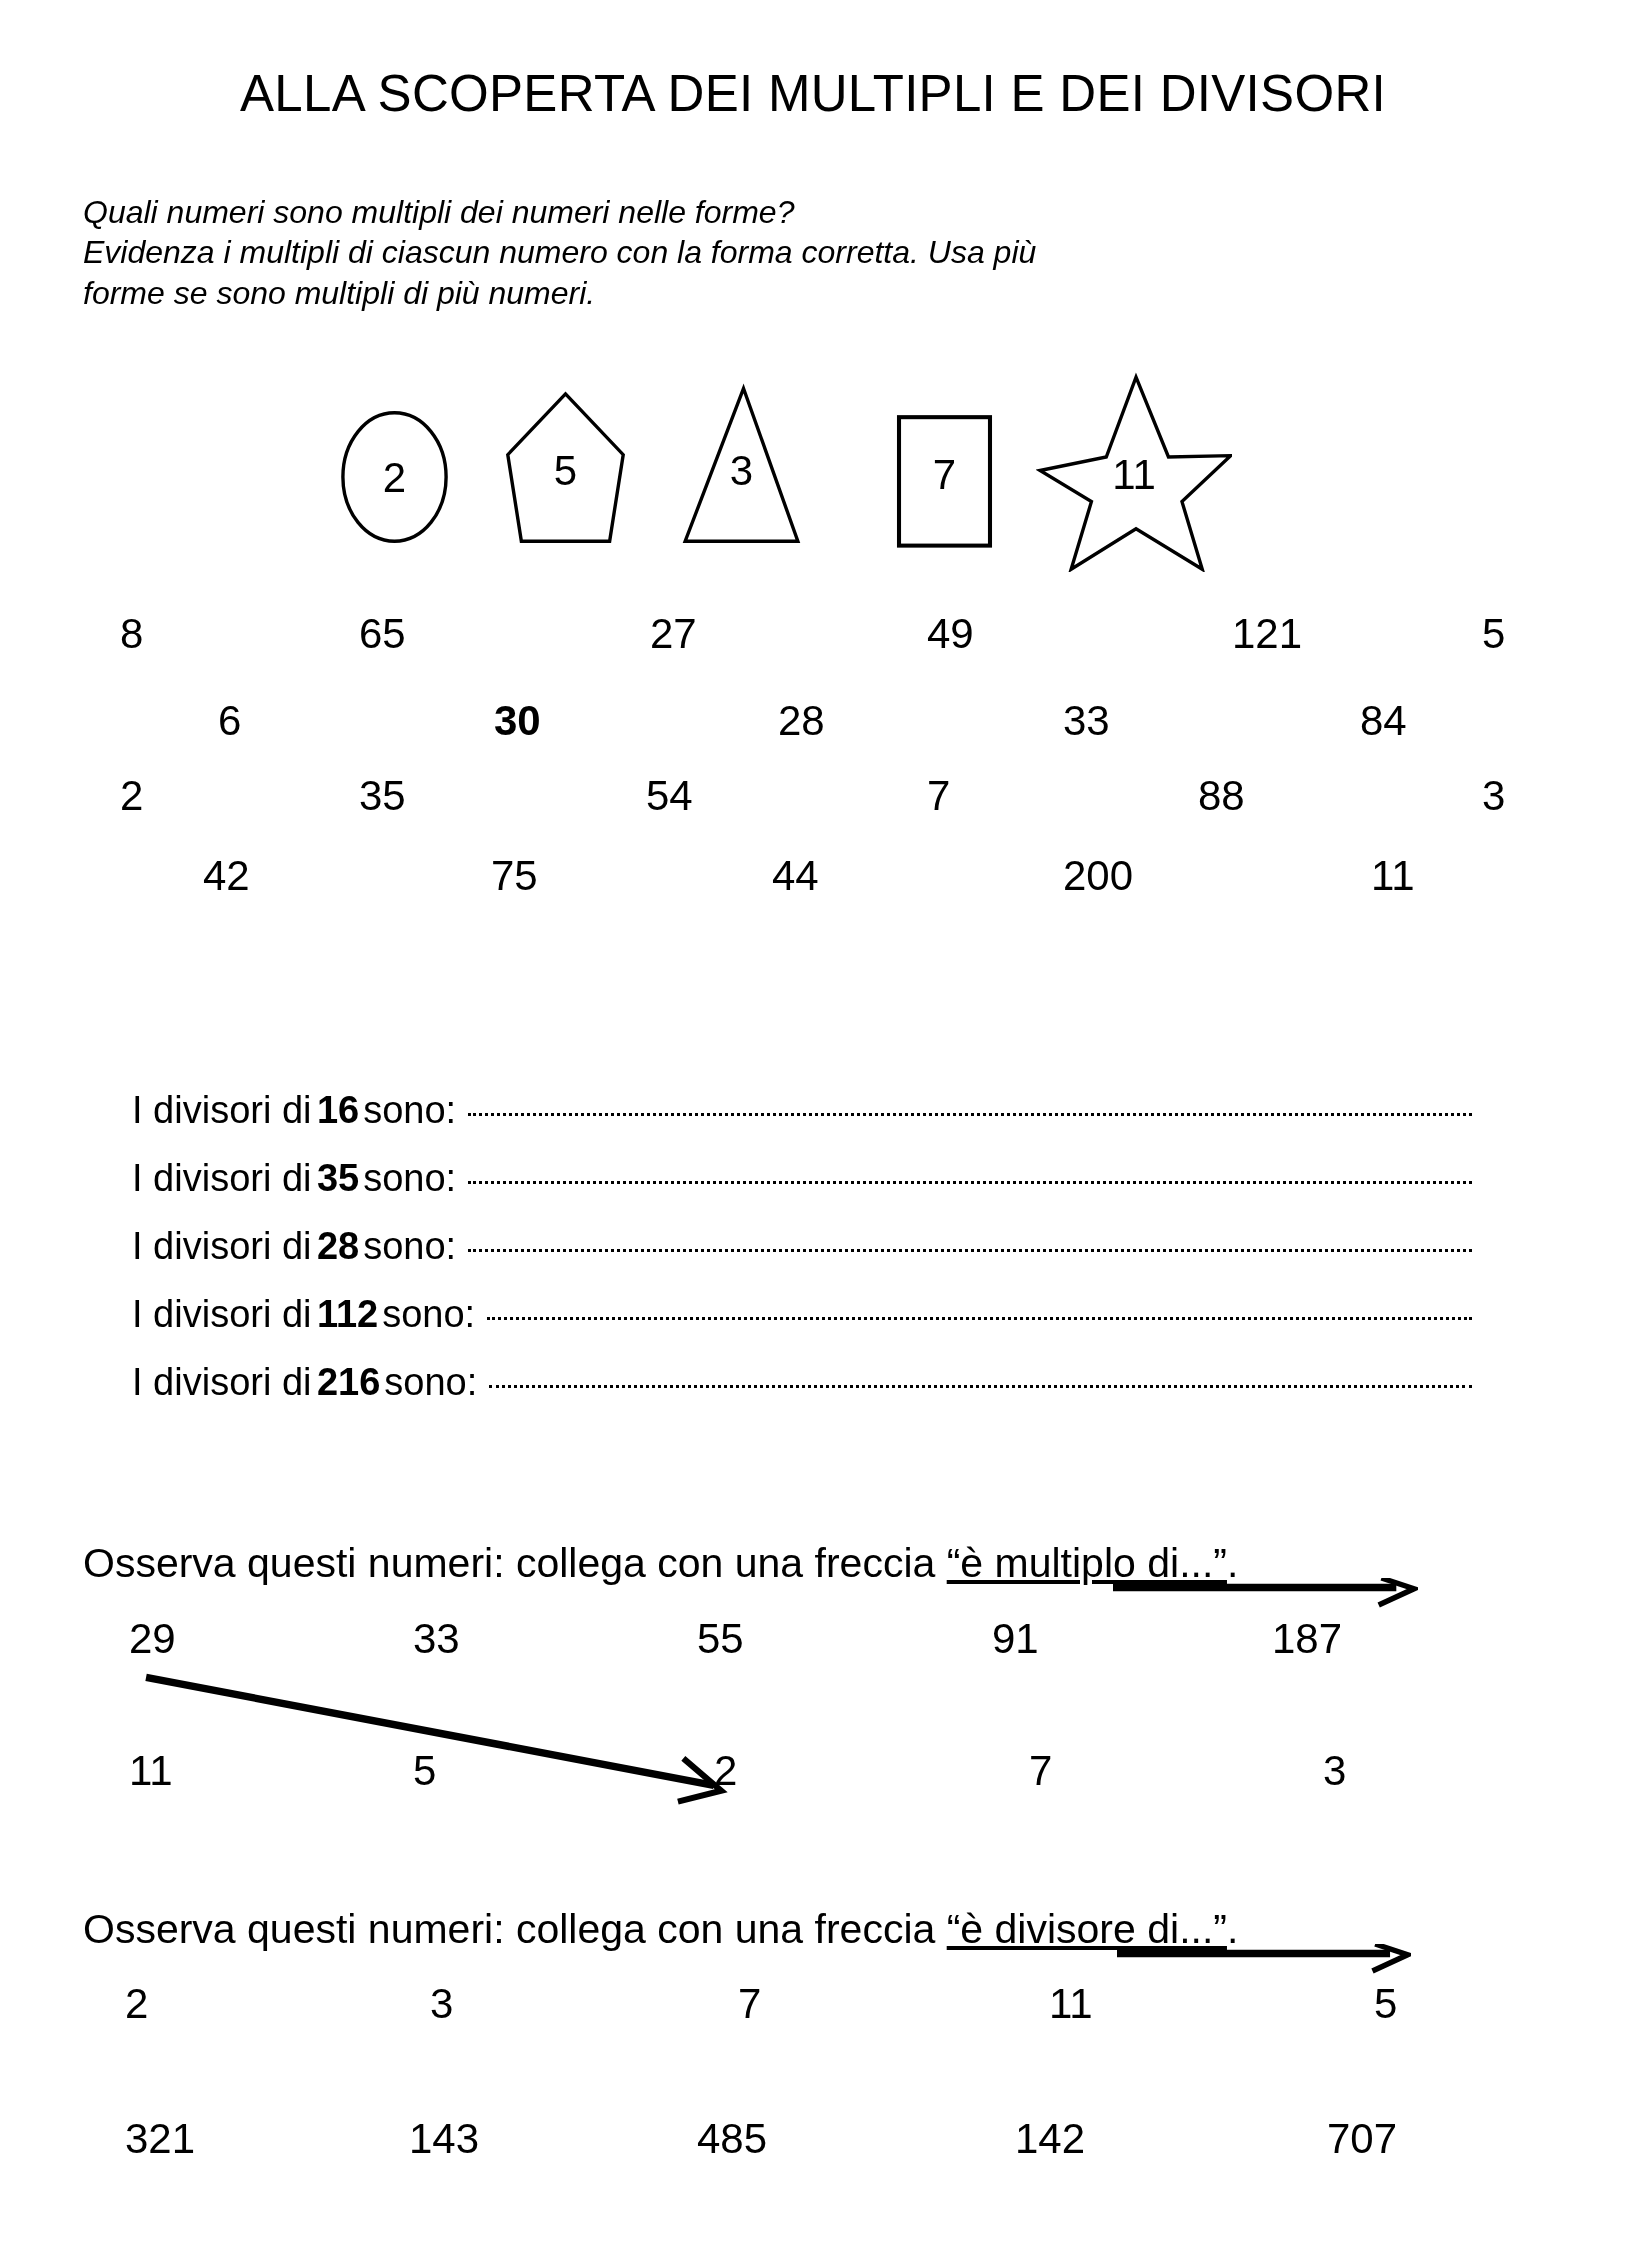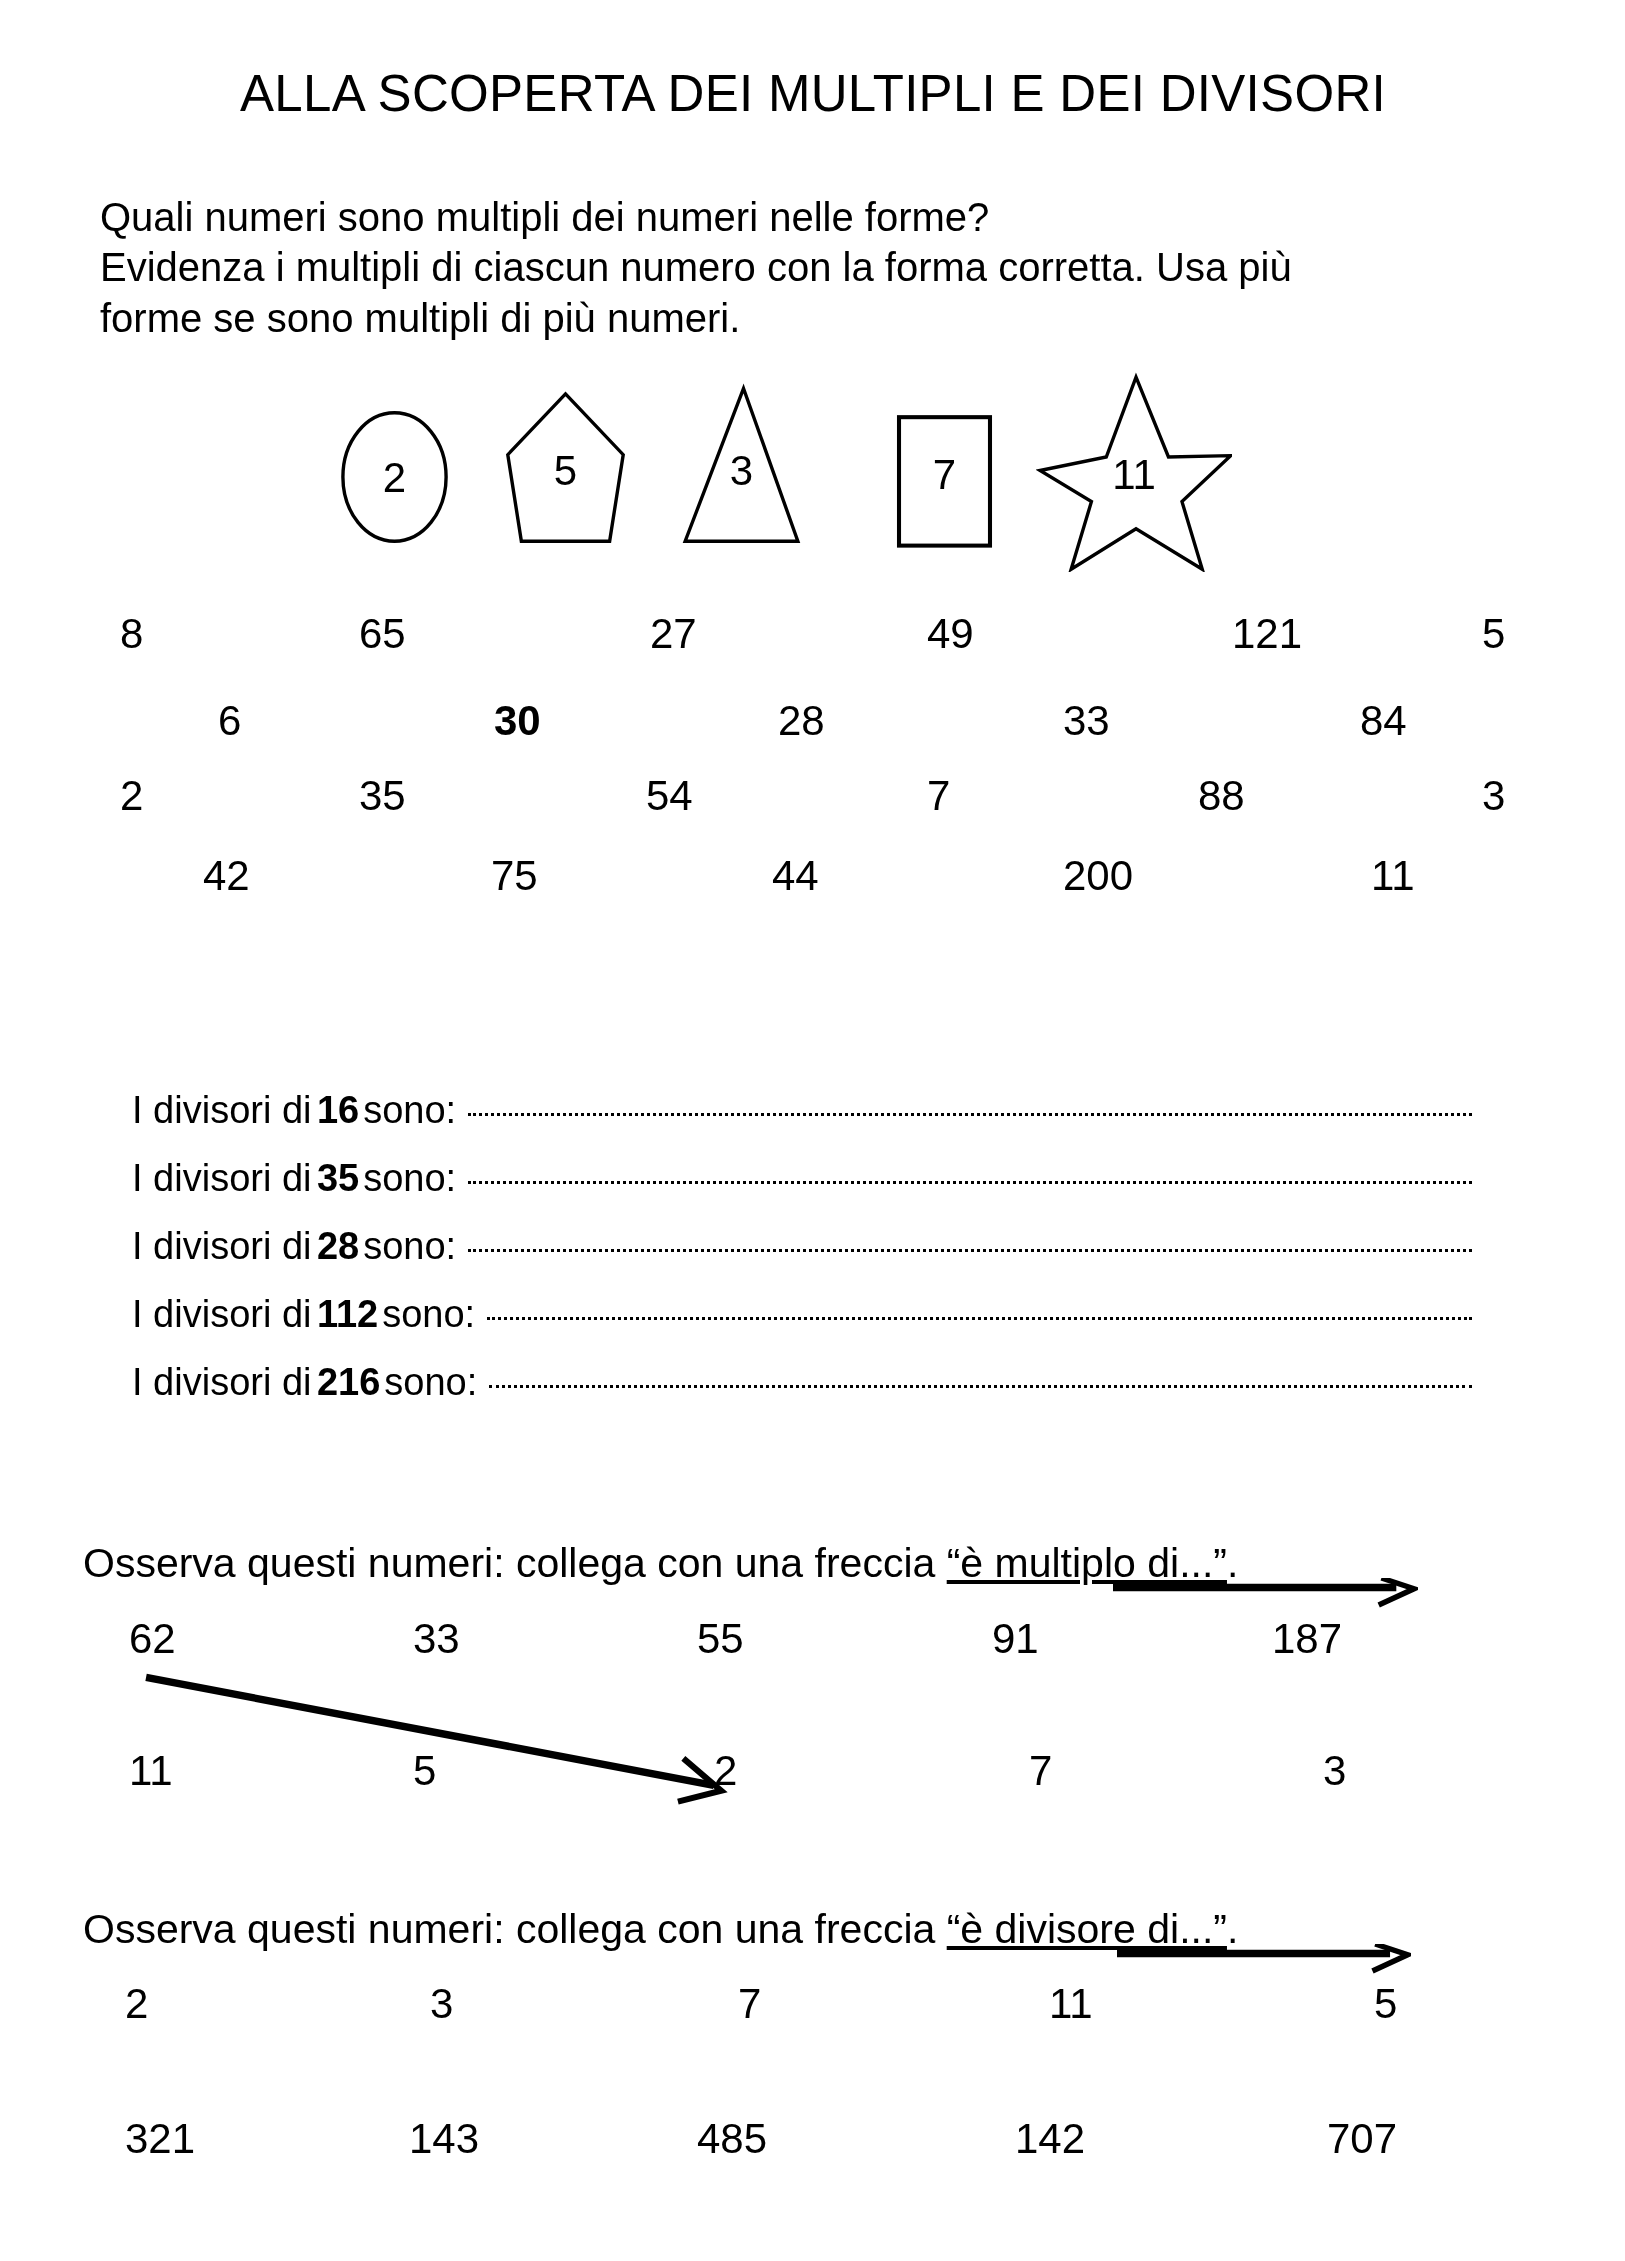--- a/index.html
+++ b/index.html
@@ -31,25 +31,26 @@
     text-align: center;
     font-size: 51px;
     font-weight: 400;
     letter-spacing: 0.3px;
     white-space: nowrap;
   }
 
   
   .intro {
     position: absolute;
-    left: 100px;
+    left: 83px;
     top: 192px;
     width: 1435px;
-    font-size: 40px;
+    font-size: 32px;
     line-height: 1.26;
+    font-style: italic;
   }
   .intro-line { display: block; }
 
   
   .shapes {
     position: absolute;
     left: 0;
     top: 379px;
     width: 1626px;
     height: 203px;
@@ -284,21 +285,21 @@
     <span>Osserva questi numeri: collega con una freccia </span><span class="head-quoted">“è multiplo di...”</span><span>.</span>
   </div>
   <div class="head-arrow" id="arrow-multiplo">
     <svg viewBox="0 0 450 46" preserveAspectRatio="none" aria-hidden="true">
       <line x1="0" y1="14" x2="418" y2="14" stroke="#000" stroke-width="11"></line>
       <polyline points="396,0 444,16 392,40" fill="none" stroke="#000" stroke-width="8"></polyline>
     </svg>
   </div>
 
   <div class="pair-block" id="pair-multiplo">
-    <span class="num" style="left:129px;  top:0px;">62</span>
+    <span class="num" style="left:129px;  top:0px;">29</span>
     <span class="num" style="left:413px;  top:0px;">33</span>
     <span class="num" style="left:697px; top:0px;">55</span>
     <span class="num" style="left:992px; top:0px;">91</span>
     <span class="num" style="left:1272px; top:0px;">187</span>
 
     <span class="num" style="left:129px;  top:132px;">11</span>
     <span class="num" style="left:413px;  top:132px;">5</span>
     <span class="num" style="left:714px; top:132px;">2</span>
     <span class="num" style="left:1029px; top:132px;">7</span>
     <span class="num" style="left:1323px; top:132px;">3</span>

